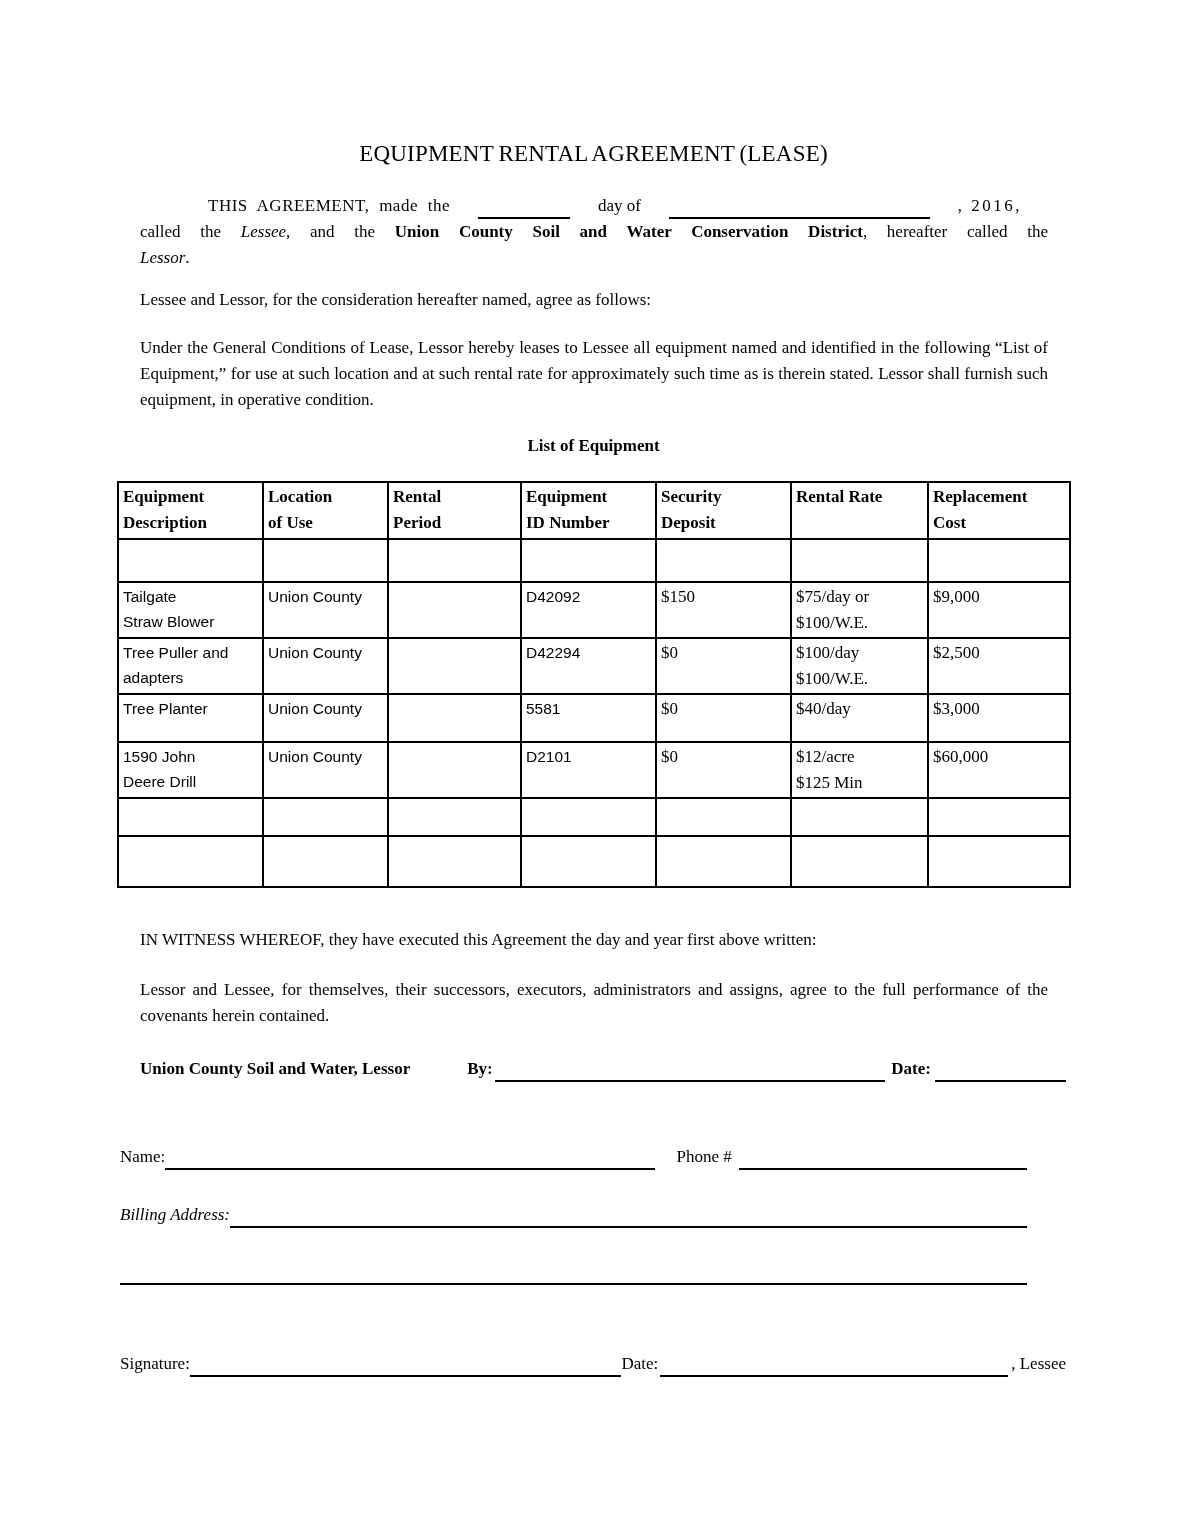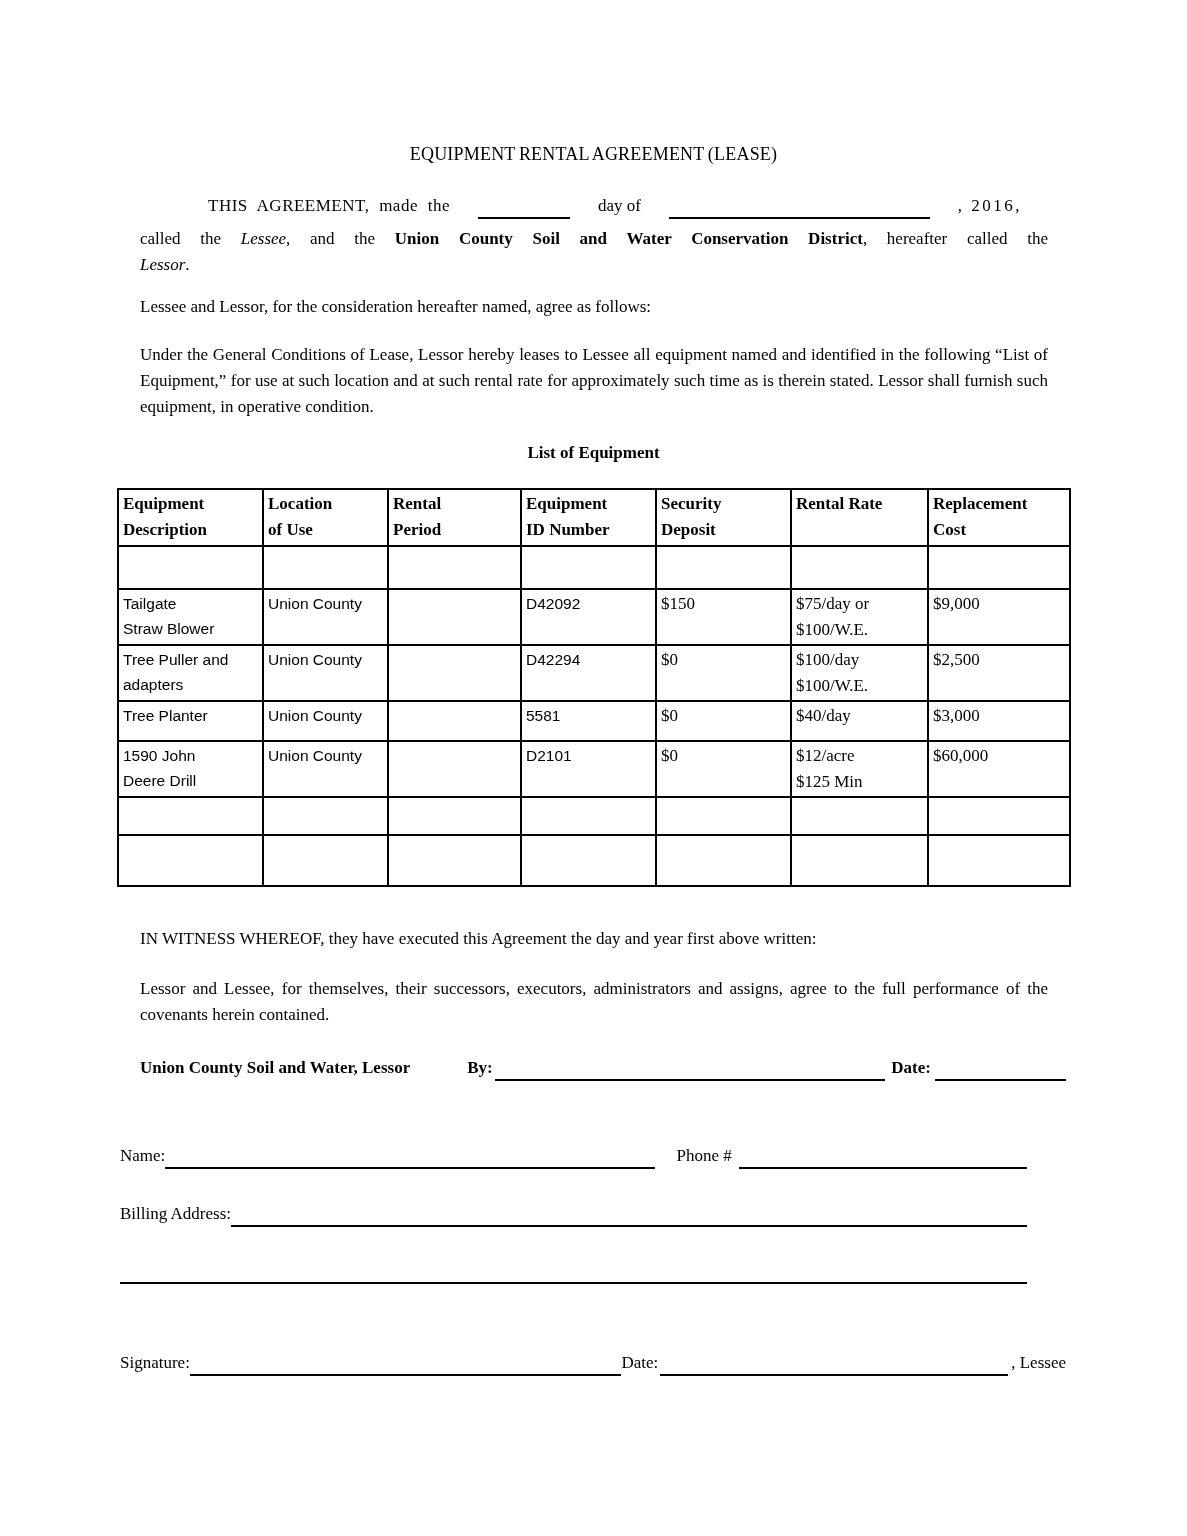--- a/index.html
+++ b/index.html
@@ -10,28 +10,28 @@
     background: #ffffff;
     color: #000000;
     font-family: "Liberation Serif", "DejaVu Serif", serif;
     font-size: 17px;
     line-height: 26px;
     overflow: hidden;
   }
   .title {
     padding-top: 142px;
     text-align: center;
-    font-size: 18px;
+    font-size: 23px;
     letter-spacing: 0.2px;
     word-spacing: -1px;
     line-height: 24px;
   }
   .opening-line {
     display: flex;
-    margin: 27px 165px 7px 208px;
+    margin: 27px 165px 0 208px;
     gap: 28px;
   }
   .opening-prefix { word-spacing: 5px; letter-spacing: 0.5px; white-space: pre; }
   .opening-dayof { white-space: pre; }
   .opening-year { letter-spacing: 2.5px; white-space: pre; }
   .blank { border-bottom: 2px solid #000; }
   .blank-fixed-1 { width: 92px; }
   .blank-grow { flex: 1 1 auto; }
   .para { margin: 14px 139px 0 140px; }
   .parties-line1 { display: flex; margin: 22px 139px 0 140px; }
@@ -66,21 +66,21 @@
   .covenants { margin-top: 24px; text-align: justify; }
   .witness { margin-top: 39px; }
   .sig-row1 { display: flex; margin: 27px 121px 4px 140px; font-weight: bold; }
   .sig-row1 .by-label { margin-left: 57px; padding-right: 2px; }
   .sig-row1 .date-label { padding: 0 4px 0 6px; }
   .sig-row1 .blank-date { width: 131px; }
   .name-row { display: flex; margin: 62px 160px 0 120px; }
   .name-row .blank-name { flex: 1.7 1 0; }
   .name-row .phone-label { margin-left: 21px; padding-right: 7px; white-space: pre; }
   .name-row .blank-phone { flex: 1 1 0; }
-  .billing-row { display: flex; margin: 32px 160px 0 120px; }
+  .billing-row { display: flex; margin: 32px 160px 0 120px; font-style: italic; }
   .standalone-line { margin: 55px 160px 0 120px; border-bottom: 2px solid #000; height: 0; }
   .sig-row2 { display: flex; margin: 66px 121px 0 120px; }
   .sig-row2 .blank-sig { flex: 1.24 1 0; }
   .sig-row2 .date-label { padding-right: 2px; }
   .sig-row2 .blank-date2 { flex: 1 1 0; }
   .sig-row2 .lessee-suffix { padding-left: 3px; white-space: pre; }
 </style>
 </head>
 <body>
 
@@ -182,21 +182,21 @@
       <td class="sans">Union County</td>
       <td class="sans"></td>
       <td class="sans">D42294</td>
       <td class="serif">$0</td>
       <td class="serif">
             <span class="cell-line">$100/day</span>
             <span class="cell-line">$100/W.E.</span>
           </td>
       <td class="serif">$2,500</td>
     </tr>
-    <tr style="height:40px">
+    <tr style="height:48px">
       <td class="sans">
             <span class="cell-line">Tree Planter</span>
             <span class="cell-line"></span>
           </td>
       <td class="sans">Union County</td>
       <td class="sans"></td>
       <td class="sans">5581</td>
       <td class="serif">$0</td>
       <td class="serif">
             <span class="cell-line">$40/day</span>

